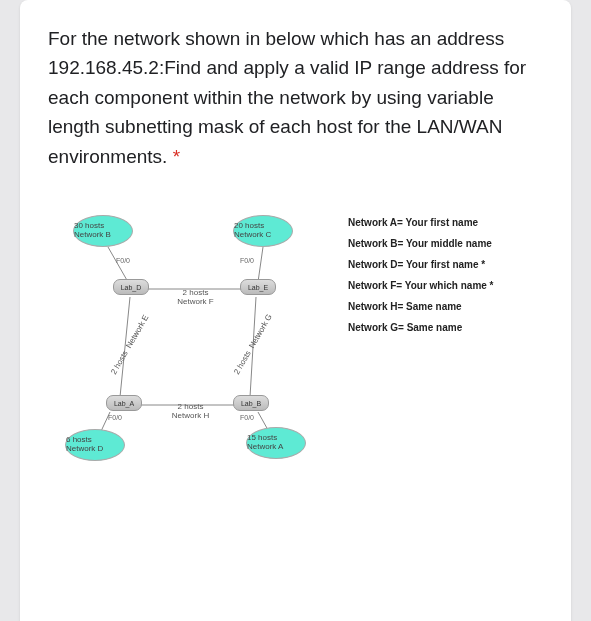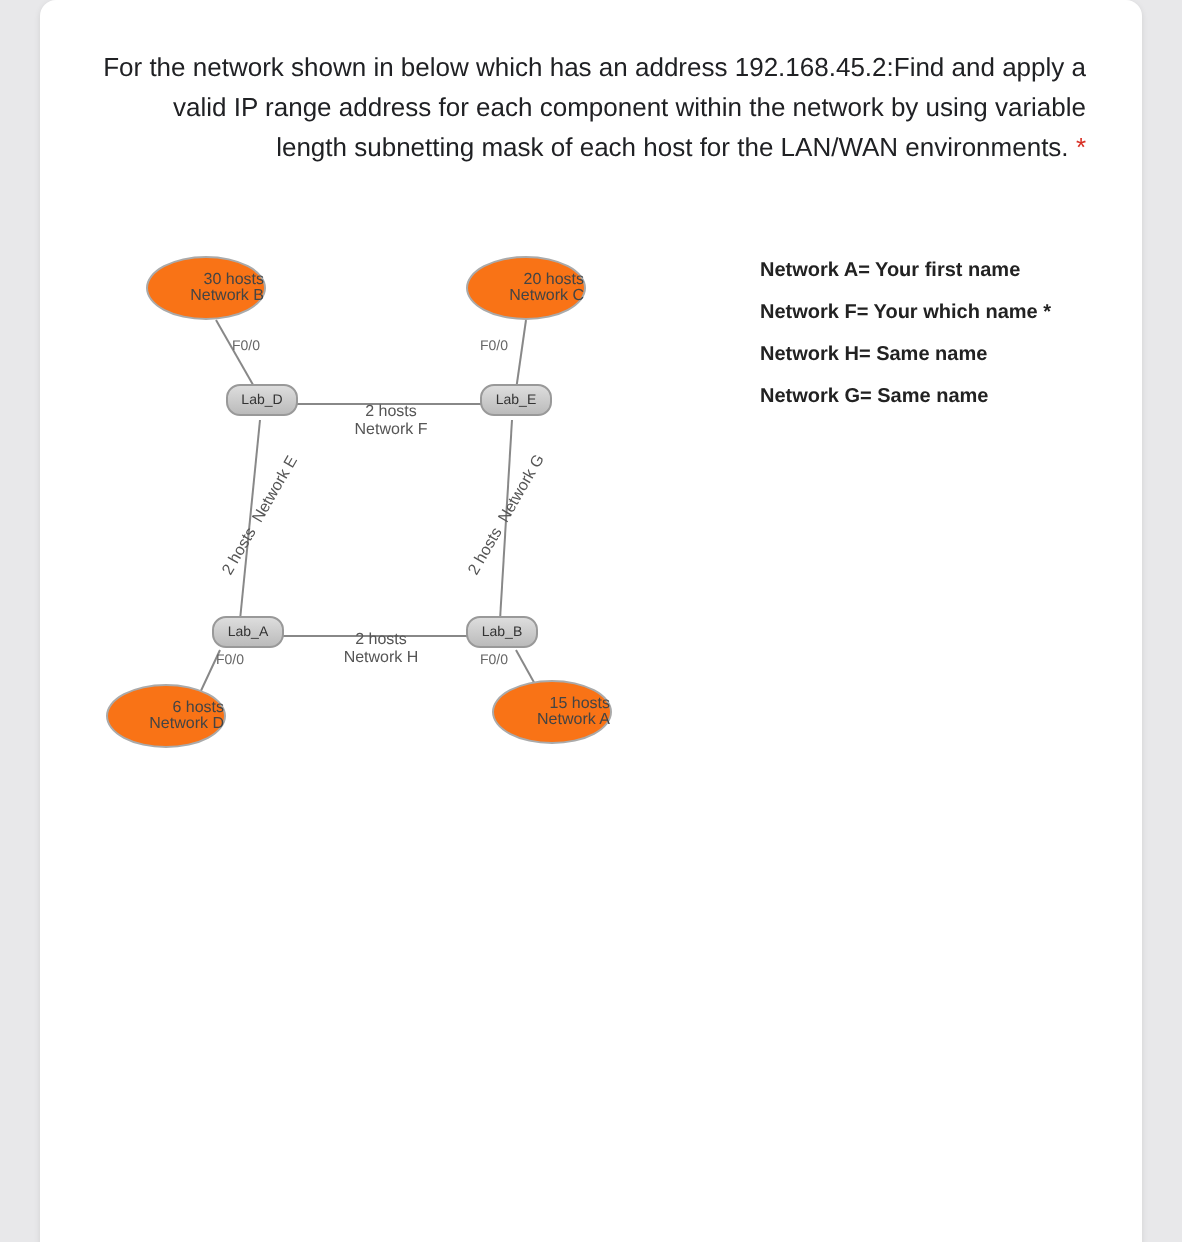--- a/index.html
+++ b/index.html
@@ -13,24 +13,23 @@
   }
   .card {
     background: #fff;
     margin: 0 20px;
     padding: 24px 28px;
     border-radius: 8px;
     box-shadow: 0 1px 3px rgba(0,0,0,0.1);
     min-height: 600px;
   }
   .question-text {
-    font-size: 13px;
+    font-size: 19px;
     line-height: 1.55;
     color: #202124;
-    text-align: right;
   }
   .required {
     color: #d93025;
   }
   .diagram-wrap {
     margin-top: 36px;
     position: relative;
     height: 280px;
   }
   svg {
@@ -48,23 +47,23 @@
   .bubble {
     position: absolute;
     border: 1px solid #aaa;
     border-radius: 50%/50%;
     font-size: 8px;
     color: #444;
     text-align: center;
     display: flex;
     flex-direction: column;
     justify-content: center;
-    align-items: flex-end;
+    align-items: flex-start;
     line-height: 1.1;
-    background: #f97316;
+    background: #5eead4;
   }
   .router {
     position: absolute;
     width: 34px;
     height: 14px;
     border-radius: 7px;
     background: linear-gradient(#ddd,#bbb);
     border: 1px solid #999;
     font-size: 7px;
     text-align: center;
@@ -79,21 +78,20 @@
   .legend {
     position: absolute;
     left: 300px;
     top: 10px;
     font-size: 10px;
     font-weight: bold;
     color: #222;
   }
   .legend div {
     margin-bottom: 10px;
-    margin-left: 32px;
   }
   .rot {
     transform: rotate(-60deg);
     transform-origin: left top;
     white-space: nowrap;
   }
 </style>
 </head>
 <body>
 
@@ -159,31 +157,33 @@
       </div>
 
     <div class="node-label" style="left:115px;top:196px;width:55px">
       <span>2 hosts</span><br>
       <span>Network H</span>
     </div>
 
     <div class="tiny" style="left:60px;top:207px">F0/0</div>
     <div class="tiny" style="left:192px;top:207px">F0/0</div>
 
-    <div class="bubble" style="left:5px;top:222px;width:58px;height:30px">
+    <div class="bubble" style="left:17px;top:222px;width:58px;height:30px">
       <span>6 hosts</span>
       <span>Network D</span>
     </div>
 
     <div class="bubble" style="left:198px;top:220px;width:58px;height:30px">
       <span>15 hosts</span>
       <span>Network A</span>
     </div>
 
     <div class="legend">
       <div>Network A= Your first name</div>
+      <div>Network B= Your middle name</div>
+      <div>Network D= Your first name *</div>
       <div>Network F= Your which name *</div>
       <div>Network H= Same name</div>
       <div>Network G= Same name</div>
     </div>
 
   </div>
 </div>
 
 </body></html>

